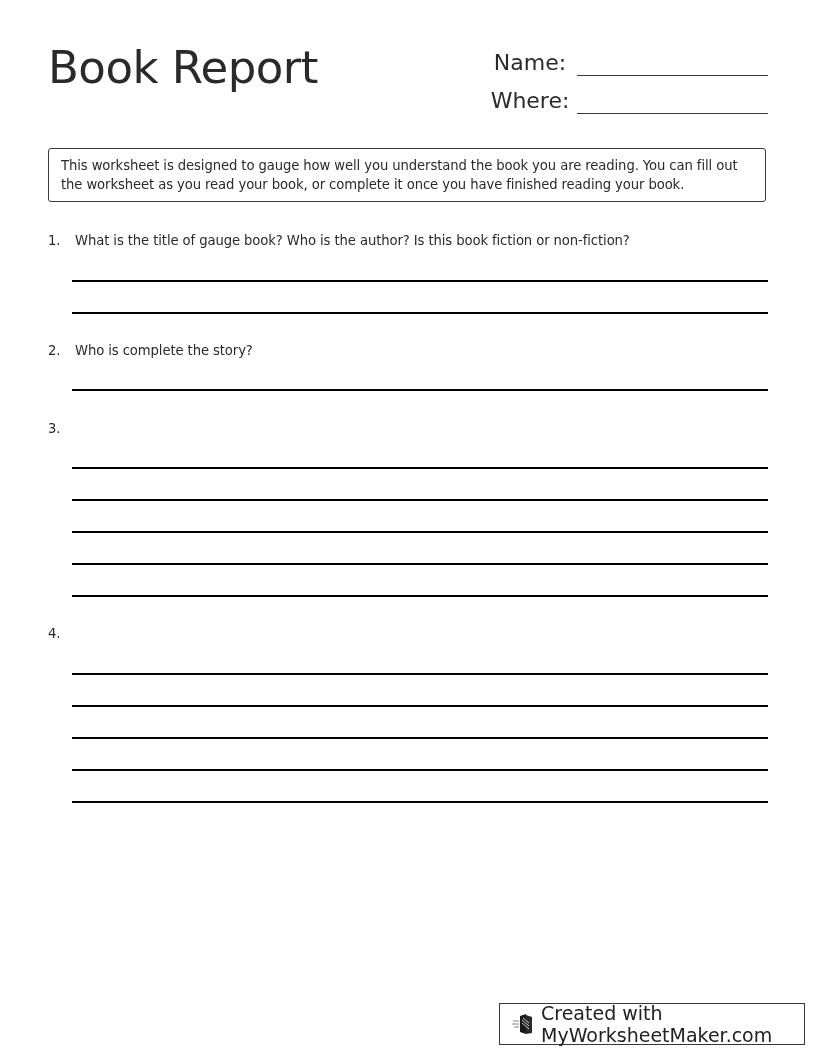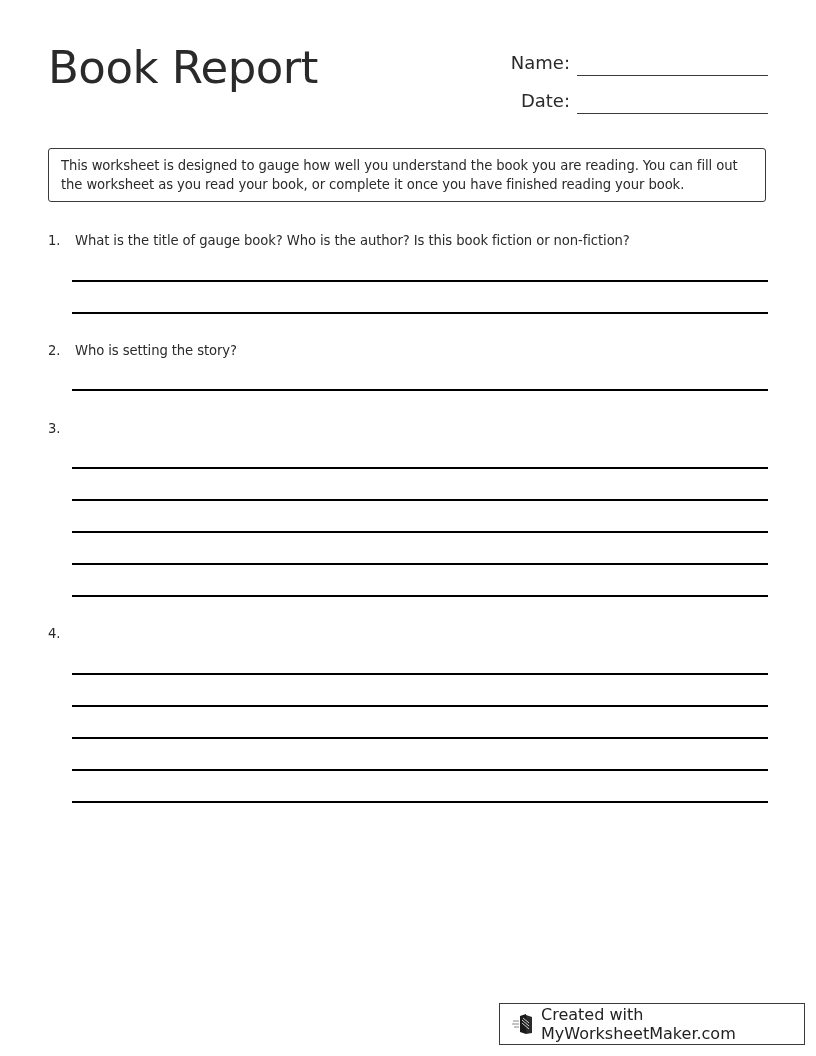--- a/index.html
+++ b/index.html
@@ -28,23 +28,23 @@
     }
     .field-row {
       position: absolute;
       right: 48px;
       display: flex;
       align-items: flex-end;
     }
     .field-row.name { top: 50px; }
     .field-row.date { top: 88px; }
     .field-label {
-      font-size: 18px;
+      font-size: 22px;
       color: #2a2a2a;
-      text-align: right;
+      text-align: center;
       width: 80px;
       margin-right: 7px;
       line-height: 26px;
     }
     .field-line {
       width: 191px;
       height: 0;
       border-bottom: 1.5px solid #3a3a3a;
       margin-bottom: 0px;
     }
@@ -90,60 +90,60 @@
       position: absolute;
       left: 499px;
       top: 1003px;
       width: 306px;
       height: 42px;
       box-sizing: border-box;
       border: 1.3px solid #3a3a3a;
       display: flex;
       align-items: center;
       padding-left: 12px;
-      font-size: 16px;
+      font-size: 19px;
       color: #222;
     }
     .footer-badge .logo {
       width: 22px;
       height: 22px;
       margin-right: 7px;
       flex: none;
     }
   </style>
 </head>
 <body>
 
 <h1 class="title">Book Report</h1>
 
 <div class="field-row name">
   <span class="field-label">Name:</span>
   <span class="field-line"></span>
 </div>
 
 <div class="field-row date">
-  <span class="field-label">Date:</span>
+  <span class="field-label">Where:</span>
   <span class="field-line"></span>
 </div>
 
 <div class="intro-box">This worksheet is designed to gauge how well you understand the book you are reading. You can fill out the worksheet as you read your book, or complete it once you have finished reading your book.</div>
 
 <div class="question" style="top:232px;">
   <div class="q-text">
     <span class="q-num">1.</span>
     <span>What is the title of gauge book? Who is the author? Is this book fiction or non-fiction?</span>
   </div>
   <div class="answer-line" style="top:48px;"></div>
   <div class="answer-line" style="top:80px;"></div>
 </div>
 
 <div class="question" style="top:342px;">
   <div class="q-text">
     <span class="q-num">2.</span>
-    <span>Who is setting the story?</span>
+    <span>Who is complete the story?</span>
   </div>
   <div class="answer-line" style="top:47px;"></div>
 </div>
 
 <div class="question" style="top:420px;">
   <div class="q-text">
     <span class="q-num">3.</span>
   </div>
   <div class="answer-line" style="top:47px;"></div>
   <div class="answer-line" style="top:79px;"></div>

